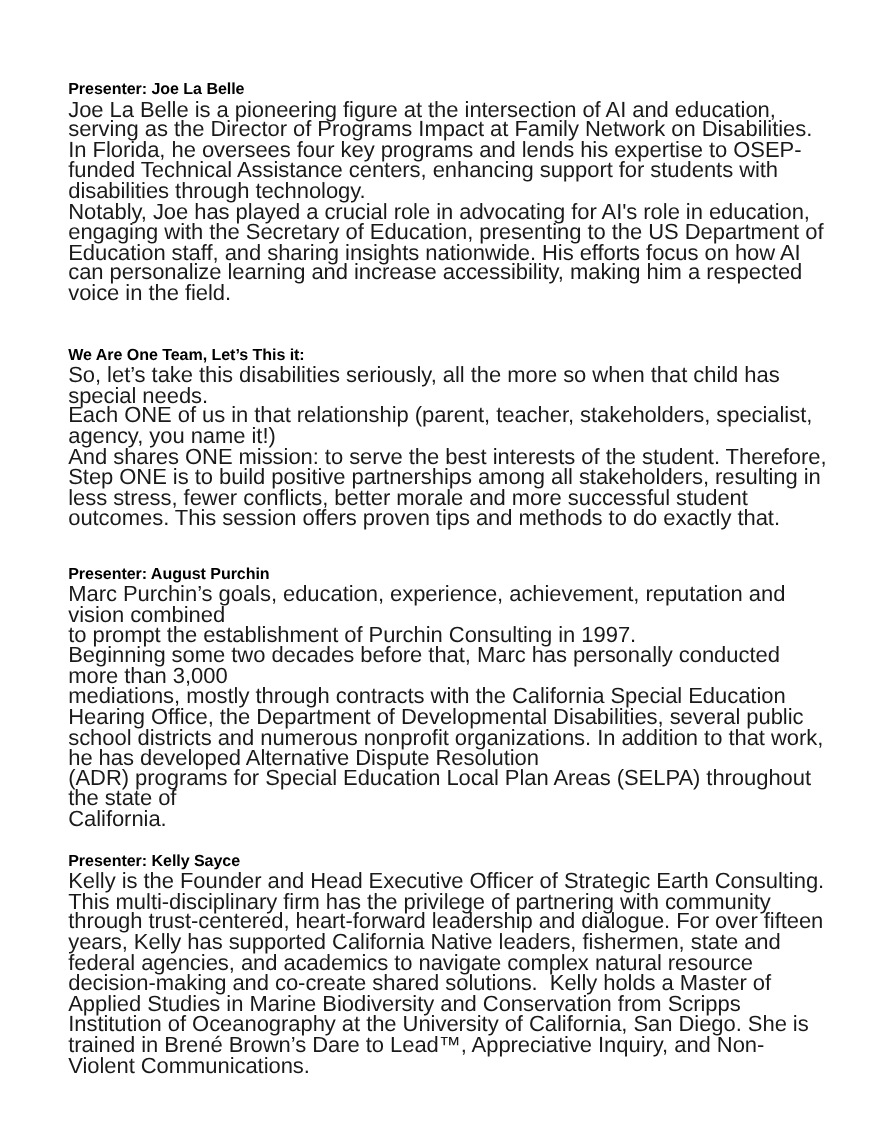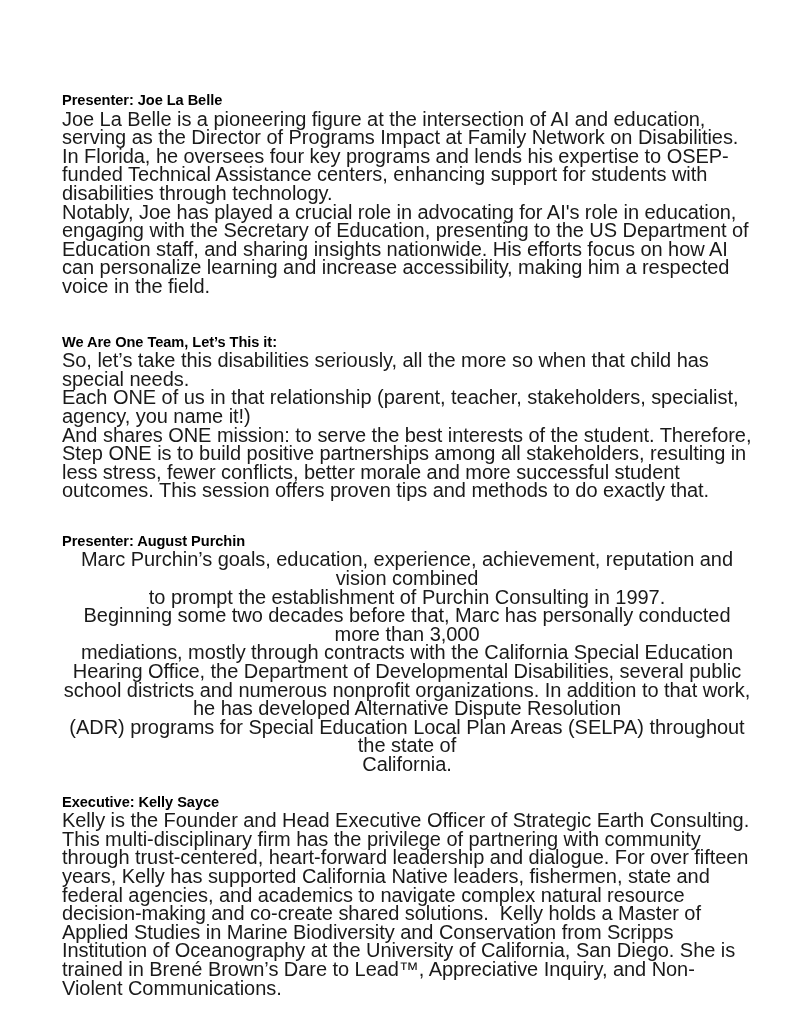--- a/index.html
+++ b/index.html
@@ -20,21 +20,21 @@
     height: 1024px;
     margin: 0 auto;
     background: #ffffff;
     overflow: hidden;
     box-sizing: border-box;
   }
 
   .doc-body {
     position: absolute;
     left: 62px;
-    top: 91px;
+    top: 72px;
     width: 690px;
   }
 
   .section {
     margin: 0;
   }
 
   .gap-large { height: 37px; }
   .gap-medium { height: 32px; }
   .gap-small { height: 19px; }
@@ -55,21 +55,20 @@
     line-height: 18.6px;
     letter-spacing: -0.05px;
     color: #1a1a1a;
     margin: 0;
     white-space: pre-wrap;
     text-align: left;
   }
 
   .para.hard-wrap {
     white-space: pre-wrap;
-    text-align: center;
   }
 </style>
 </head>
 <body>
 
 <div class="page">
   <div class="doc-body">
 
     <div class="section">
       <p class="heading">Presenter: Joe La Belle</p>
@@ -94,18 +93,18 @@
 to prompt the establishment of Purchin Consulting in 1997.</p>
       <p class="para hard-wrap">Beginning some two decades before that, Marc has personally conducted more than 3,000
 mediations, mostly through contracts with the California Special Education Hearing Office, the Department of Developmental Disabilities, several public school districts and numerous nonprofit organizations. In addition to that work, he has developed Alternative Dispute Resolution
 (ADR) programs for Special Education Local Plan Areas (SELPA) throughout the state of
 California.</p>
     </div>
 
     <div class="gap-small"></div>
 
     <div class="section">
-      <p class="heading">Executive: Kelly Sayce</p>
+      <p class="heading">Presenter: Kelly Sayce</p>
       <p class="para">Kelly is the Founder and Head Executive Officer of Strategic Earth Consulting. This multi-disciplinary firm has the privilege of partnering with community through trust-centered, heart-forward leadership and dialogue. For over fifteen years, Kelly has supported California Native leaders, fishermen, state and federal agencies, and academics to navigate complex natural resource decision-making and co-create shared solutions.  Kelly holds a Master of Applied Studies in Marine Biodiversity and Conservation from Scripps Institution of Oceanography at the University of California, San Diego. She is trained in Brené Brown’s Dare to Lead™, Appreciative Inquiry, and Non-Violent Communications.</p>
     </div>
 
   </div>
 </div>
 
 </body></html>

